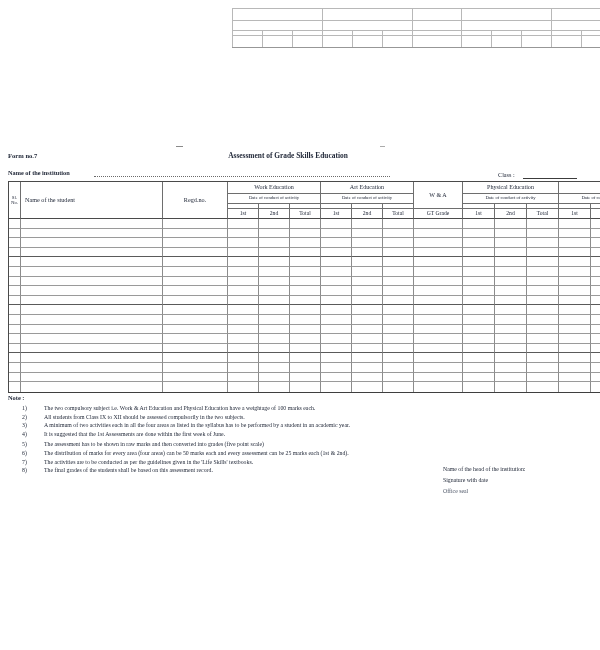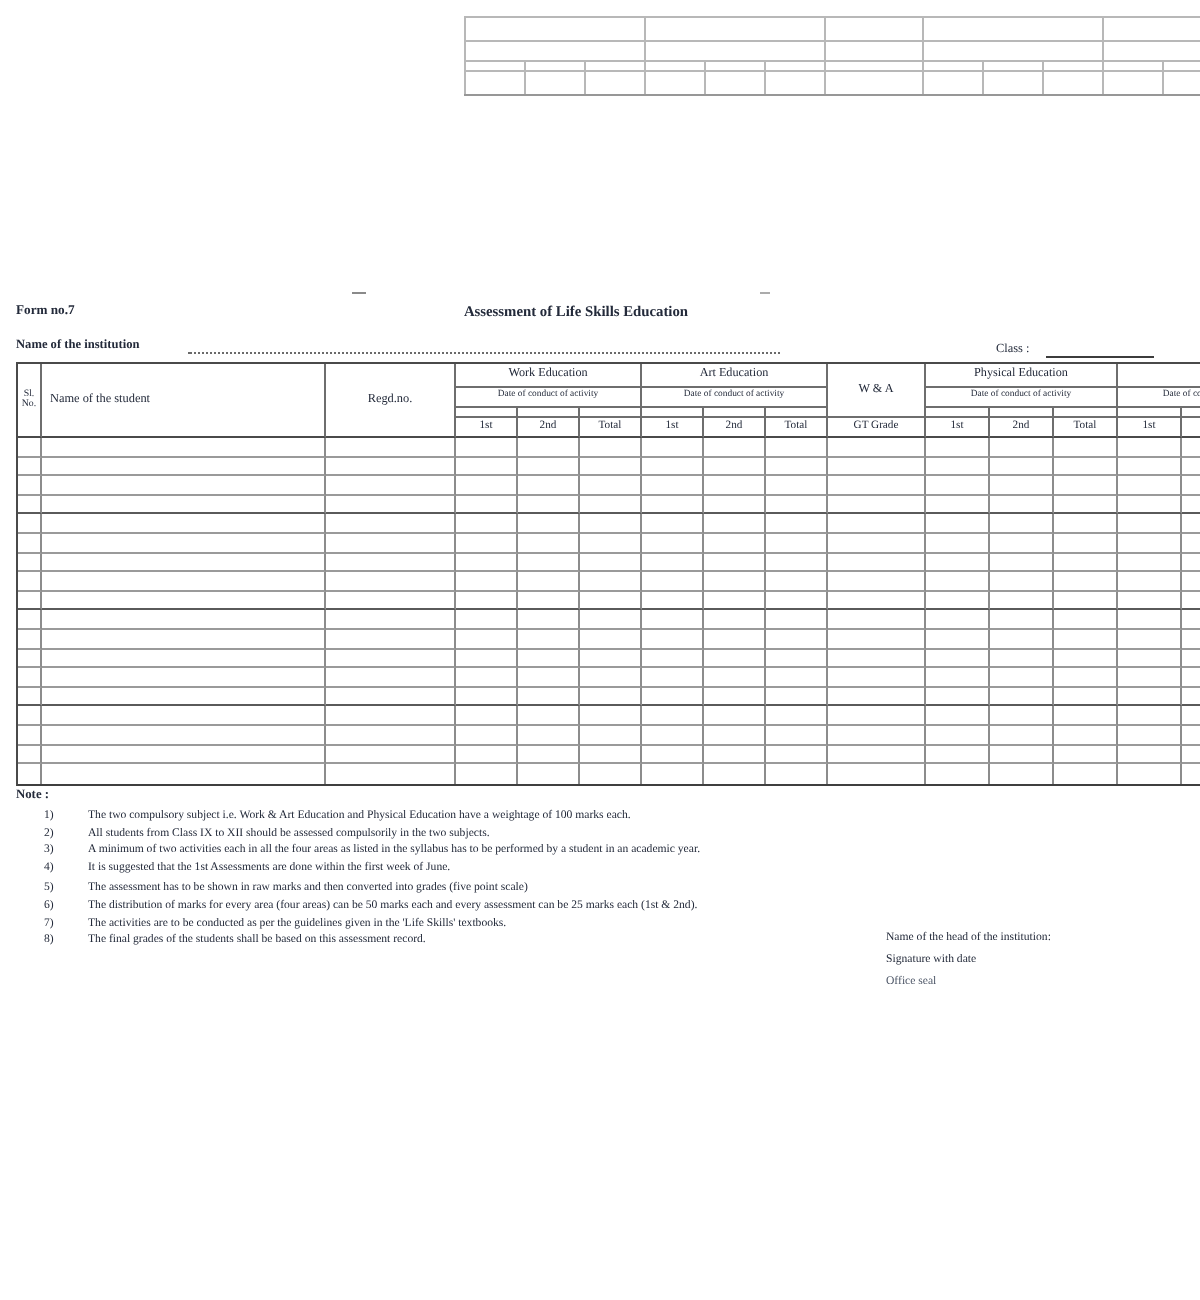--- a/index.html
+++ b/index.html
@@ -77,21 +77,21 @@
       <line x1="289.5" y1="22.5" x2="289.5" y2="39.5"></line>
       <line x1="349.5" y1="22.5" x2="349.5" y2="39.5"></line>
     </g>
     <line x1="0" y1="39.5" x2="368" y2="39.5" stroke="#979797" stroke-width="1.3"></line>
   </svg>
 
   <div class="stray-dash" style="left:176px; top:146px; width:7px; height:1px;"></div>
   <div class="stray-dash" style="left:380px; top:146px; width:5px; height:1px; background:#ababab;"></div>
 
   <div class="form-no">Form no.7</div>
-  <div class="doc-title">Assessment of Life Skills Education</div>
+  <div class="doc-title">Assessment of Grade Skills Education</div>
   <div class="inst-label">Name of the institution</div>
   <div class="inst-dots"></div>
   <div class="class-label">Class :</div>
   <div class="class-line"></div>
 
   <div class="atable">
 
     <div class="cell hdr slno hdr-bottom" style="grid-area:1/1/5/2;">
       <span>Sl.</span>
       <span>No.</span>

